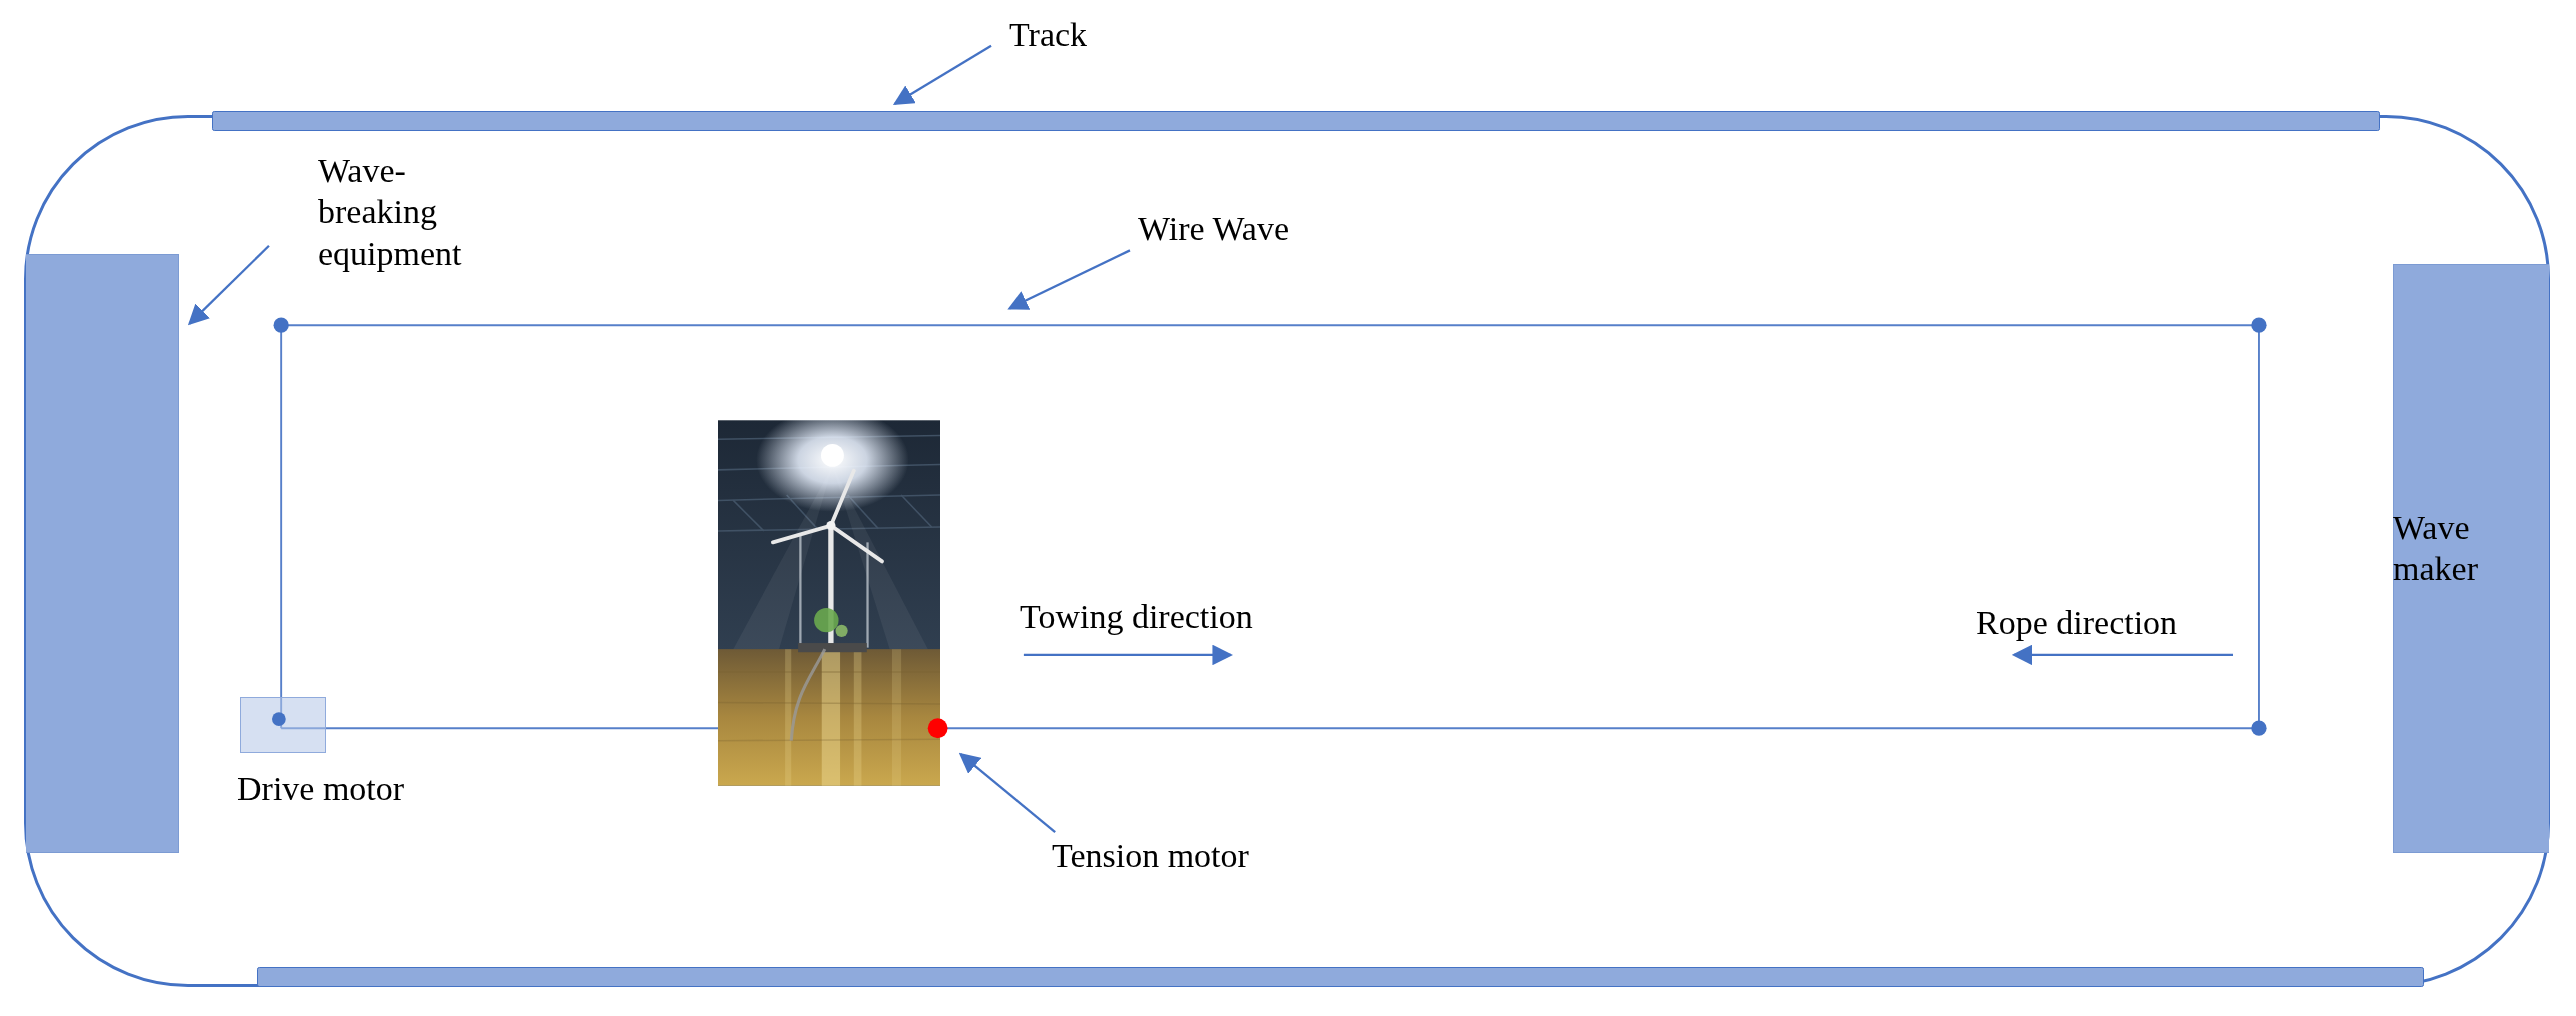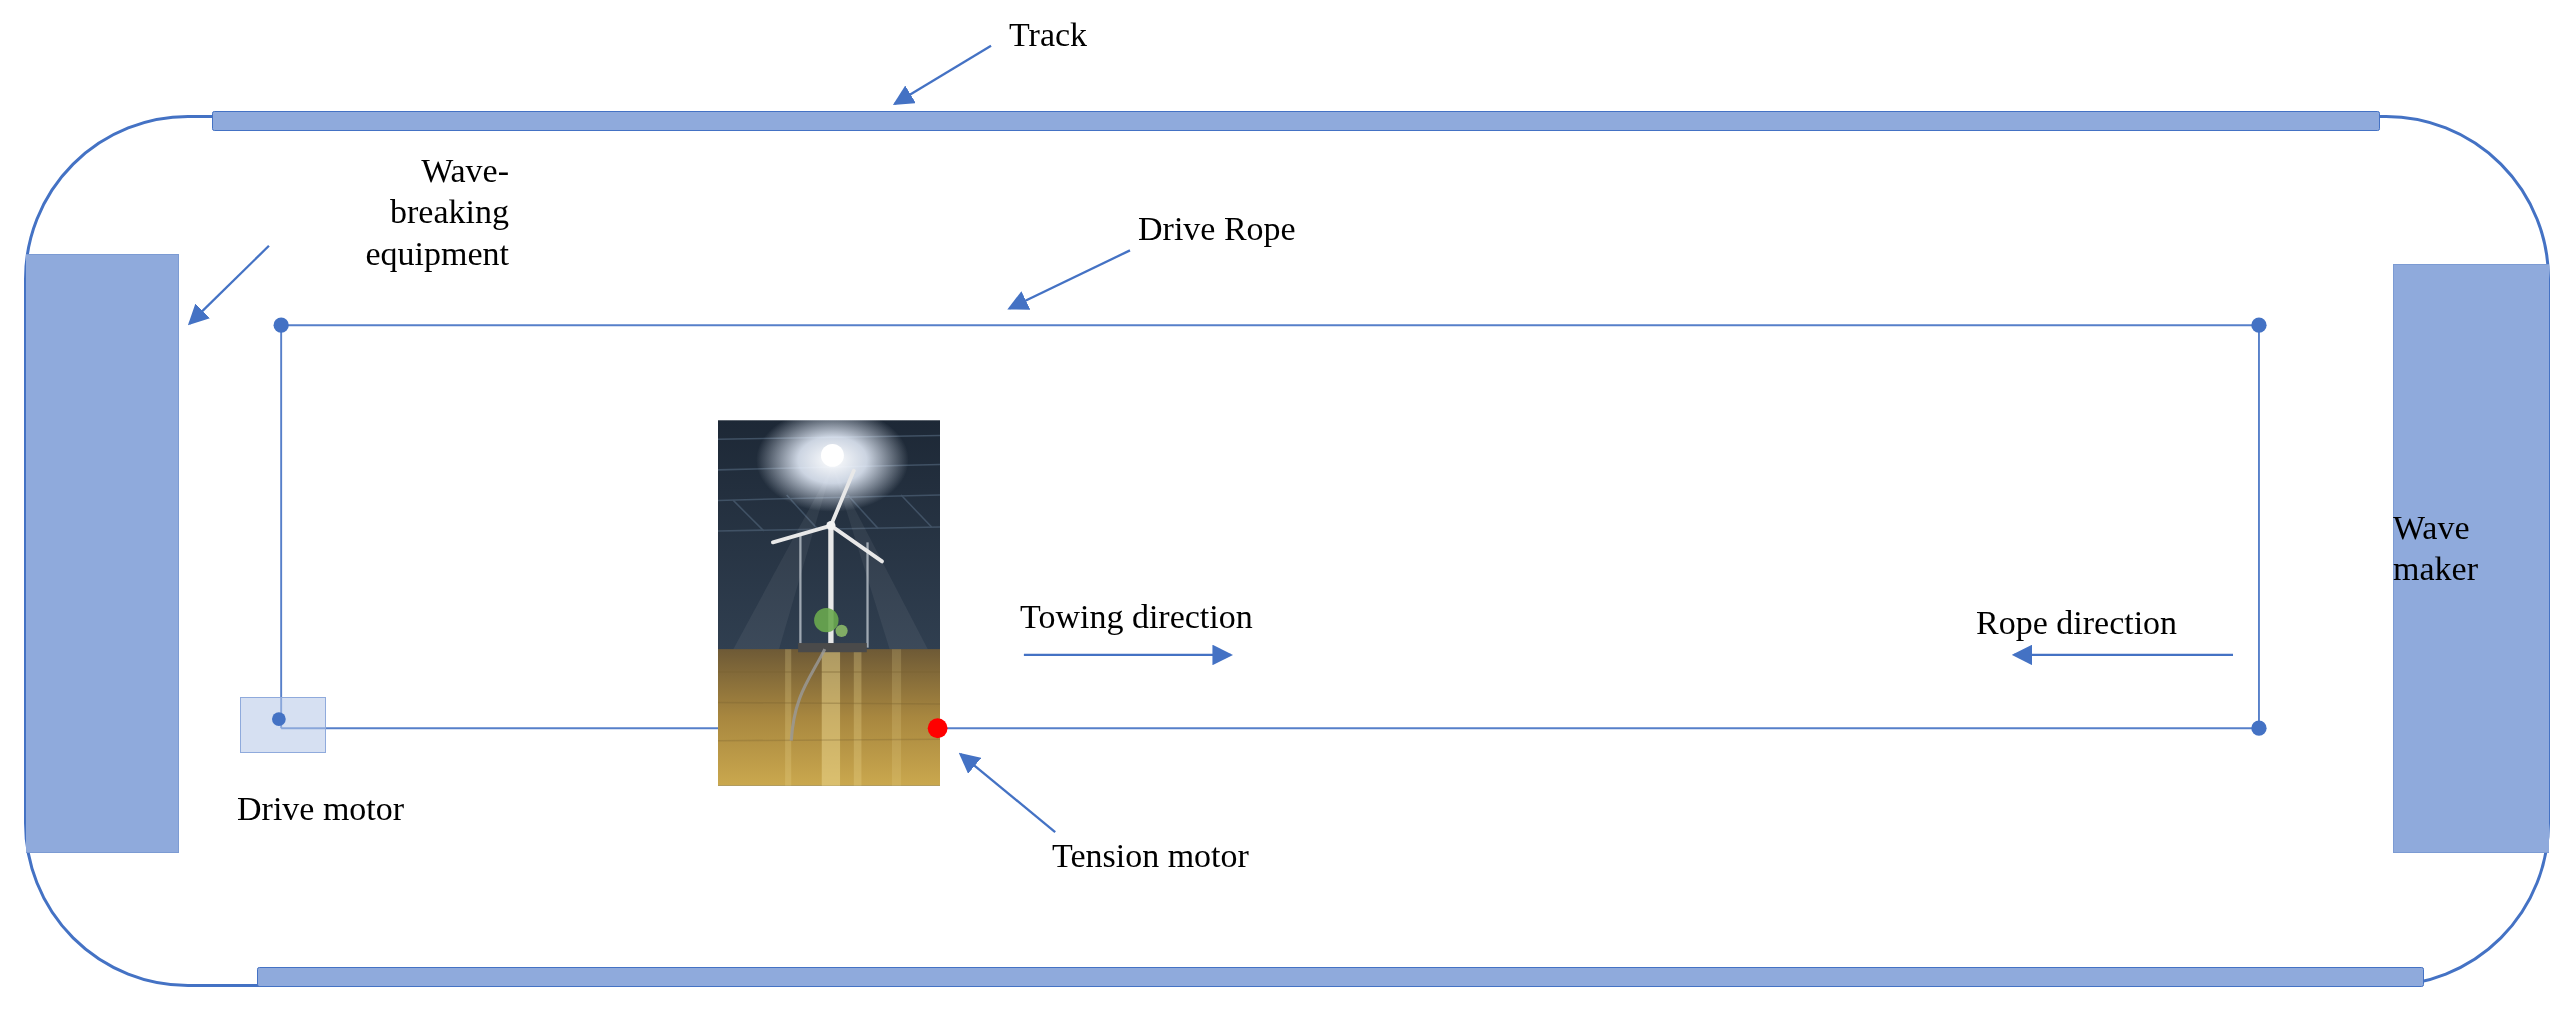--- a/index.html
+++ b/index.html
@@ -30,26 +30,26 @@
   }
   .photo {
     position:absolute; left:718px; top:420px; width:222px; height:366px;
     overflow:hidden;
   }
   .label {
     position:absolute; font-size:34px; line-height:1.22; color:#000;
     white-space:pre-line;
   }
   .label-track { left:1009px; top:13.7px; }
-  .label-wave-breaking { left:318px; top:150px; width:191px; text-align:right; }
+  .label-wave-breaking { left:318px; top:150px; width:191px; text-align:left; }
   .label-wire-rope { left:1138px; top:208px; }
   .label-towing { left:1020px; top:596px; }
   .label-wave-direction { left:1976px; top:602px; }
   .label-wave-maker { left:2393px; top:507px; width:156px; text-align:left; }
-  .label-drive-motor { left:237px; top:788px; }
+  .label-drive-motor { left:237px; top:768px; }
   .label-tension-sensor { left:1052px; top:835px; }
 </style>
 </head>
 <body>
 
 <div class="canvas">
 
   <div class="tank"></div>
 
   <div class="track-bar track-top"></div>
@@ -151,21 +151,21 @@
       <line x1="2925" y1="858" x2="2638" y2="858" marker-end="url(#arrowhead)"></line>
       <line x1="1382" y1="1090" x2="1258" y2="988" marker-end="url(#arrowhead)"></line>
     </g>
     <circle cx="1228" cy="954" r="13" fill="#FF0000"></circle>
   </svg>
 
   <div class="label label-track">Track</div>
   <div class="label label-wave-breaking">Wave-
 breaking
 equipment</div>
-  <div class="label label-wire-rope">Drive Rope</div>
+  <div class="label label-wire-rope">Wire Wave</div>
   <div class="label label-towing">Towing direction</div>
   <div class="label label-wave-direction">Rope direction</div>
   <div class="label label-wave-maker">Wave
 maker</div>
   <div class="label label-drive-motor">Drive motor</div>
   <div class="label label-tension-sensor">Tension motor</div>
 
 </div>
 
 

